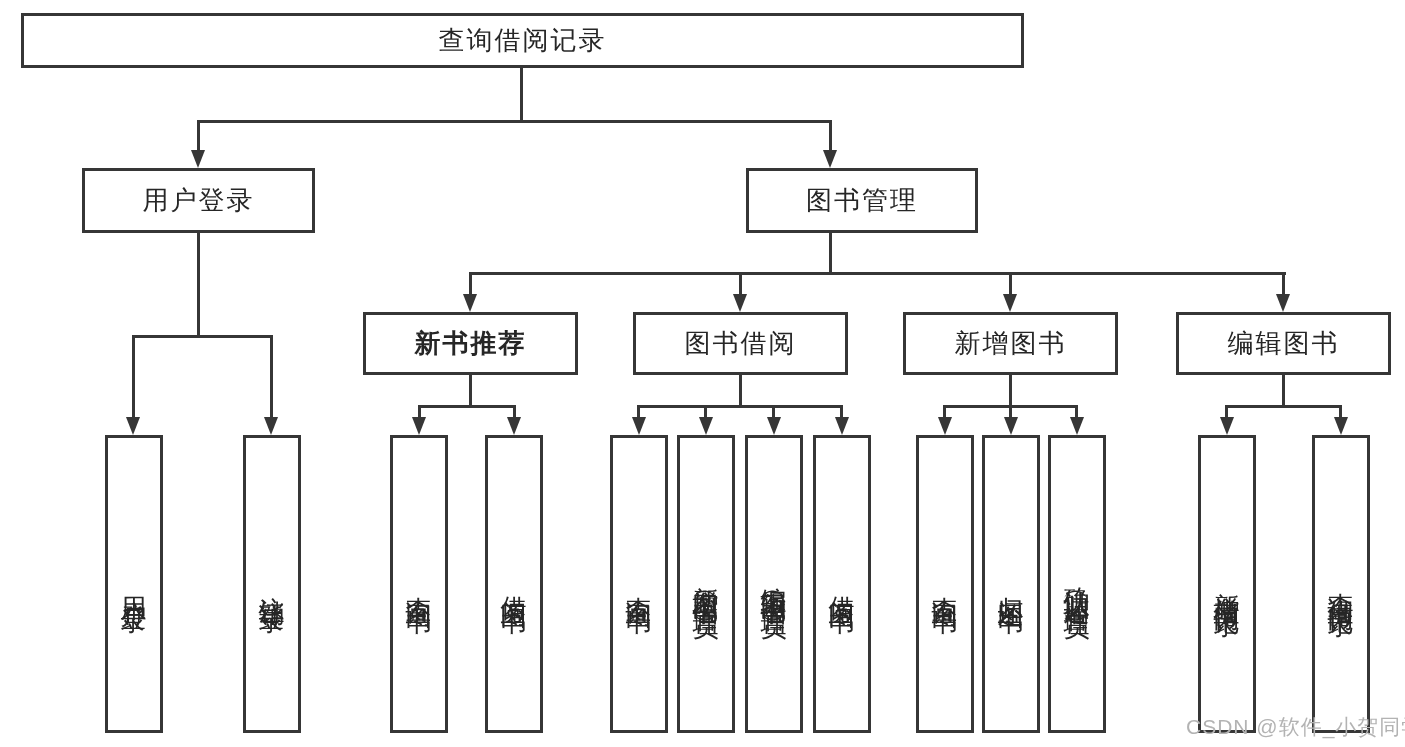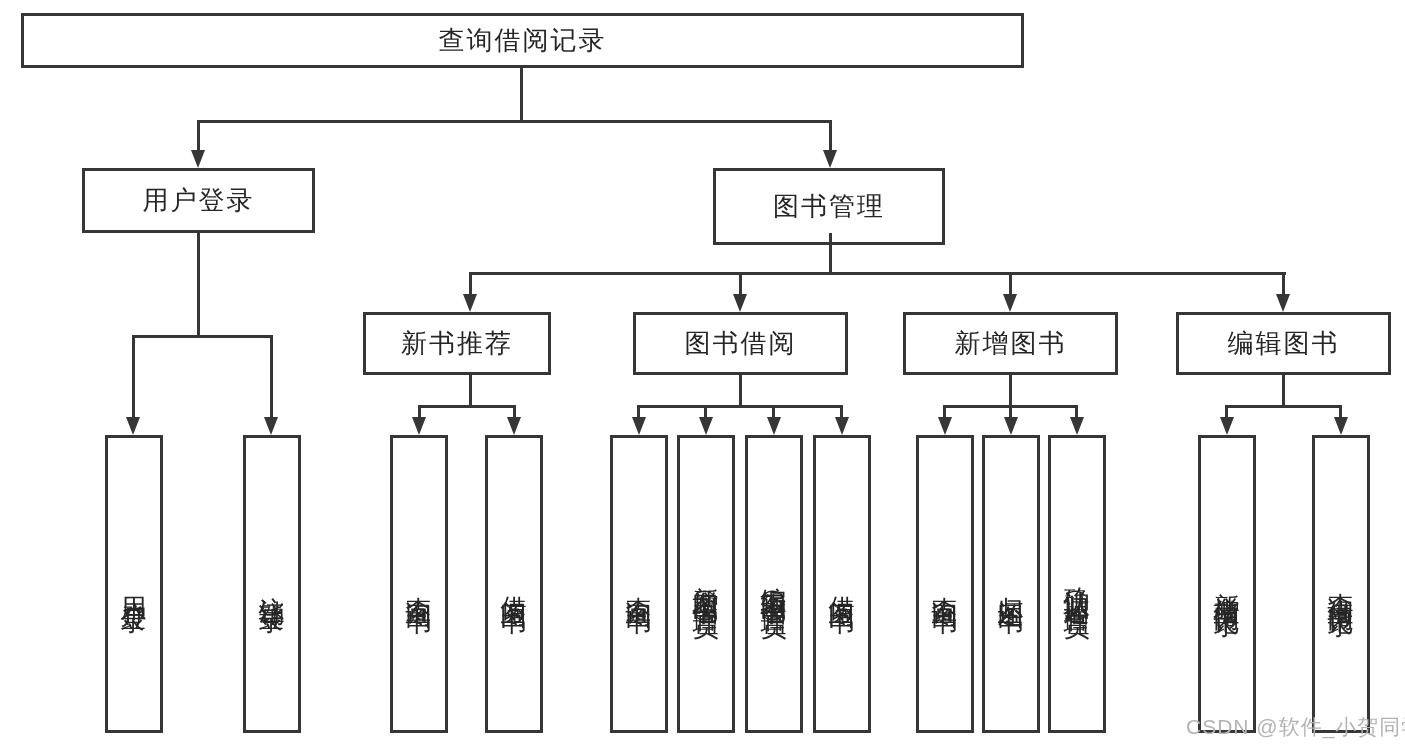--- a/index.html
+++ b/index.html
@@ -62,21 +62,21 @@
   <div class="vline" style="left:520px;top:68px;height:55px;"></div>
   <div class="hline" style="left:197px;top:120px;width:635px;"></div>
   <div class="vline" style="left:197px;top:120px;height:32px;"></div>
   <div class="arr" style="left:191px;top:150px;"></div>
   <div class="vline" style="left:829px;top:120px;height:32px;"></div>
   <div class="arr" style="left:823px;top:150px;"></div>
 
   <div class="hbox" style="left:82px;top:168px;width:233px;height:65px;">
     <span>用户登录</span>
   </div>
-  <div class="hbox" style="left:713px;top:168px;width:232px;height:77px;justify-content:center;">
+  <div class="hbox" style="left:746px;top:168px;width:232px;height:65px;justify-content:center;">
     <span>图书管理</span>
   </div>
 
   <div class="vline" style="left:197px;top:233px;height:105px;"></div>
   <div class="hline" style="left:132px;top:335px;width:141px;"></div>
   <div class="vline" style="left:132px;top:335px;height:82px;"></div>
   <div class="arr" style="left:126px;top:417px;"></div>
   <div class="vline" style="left:270px;top:335px;height:82px;"></div>
   <div class="arr" style="left:264px;top:417px;"></div>
 
@@ -91,21 +91,21 @@
   <div class="hline" style="left:469px;top:272px;width:817px;"></div>
   <div class="vline" style="left:469px;top:272px;height:24px;"></div>
   <div class="arr" style="left:463px;top:294px;"></div>
   <div class="vline" style="left:739px;top:272px;height:24px;"></div>
   <div class="arr" style="left:733px;top:294px;"></div>
   <div class="vline" style="left:1009px;top:272px;height:24px;"></div>
   <div class="arr" style="left:1003px;top:294px;"></div>
   <div class="vline" style="left:1282px;top:272px;height:24px;"></div>
   <div class="arr" style="left:1276px;top:294px;"></div>
 
-  <div class="hbox" style="left:363px;top:312px;width:188px;height:63px;">
+  <div class="hbox" style="left:363px;top:312px;width:215px;height:63px;font-weight:bold;">
     <span>新书推荐</span>
   </div>
   <div class="hbox" style="left:633px;top:312px;width:215px;height:63px;">
     <span>图书借阅</span>
   </div>
   <div class="hbox" style="left:903px;top:312px;width:215px;height:63px;">
     <span>新增图书</span>
   </div>
   <div class="hbox" style="left:1176px;top:312px;width:215px;height:63px;">
     <span>编辑图书</span>

